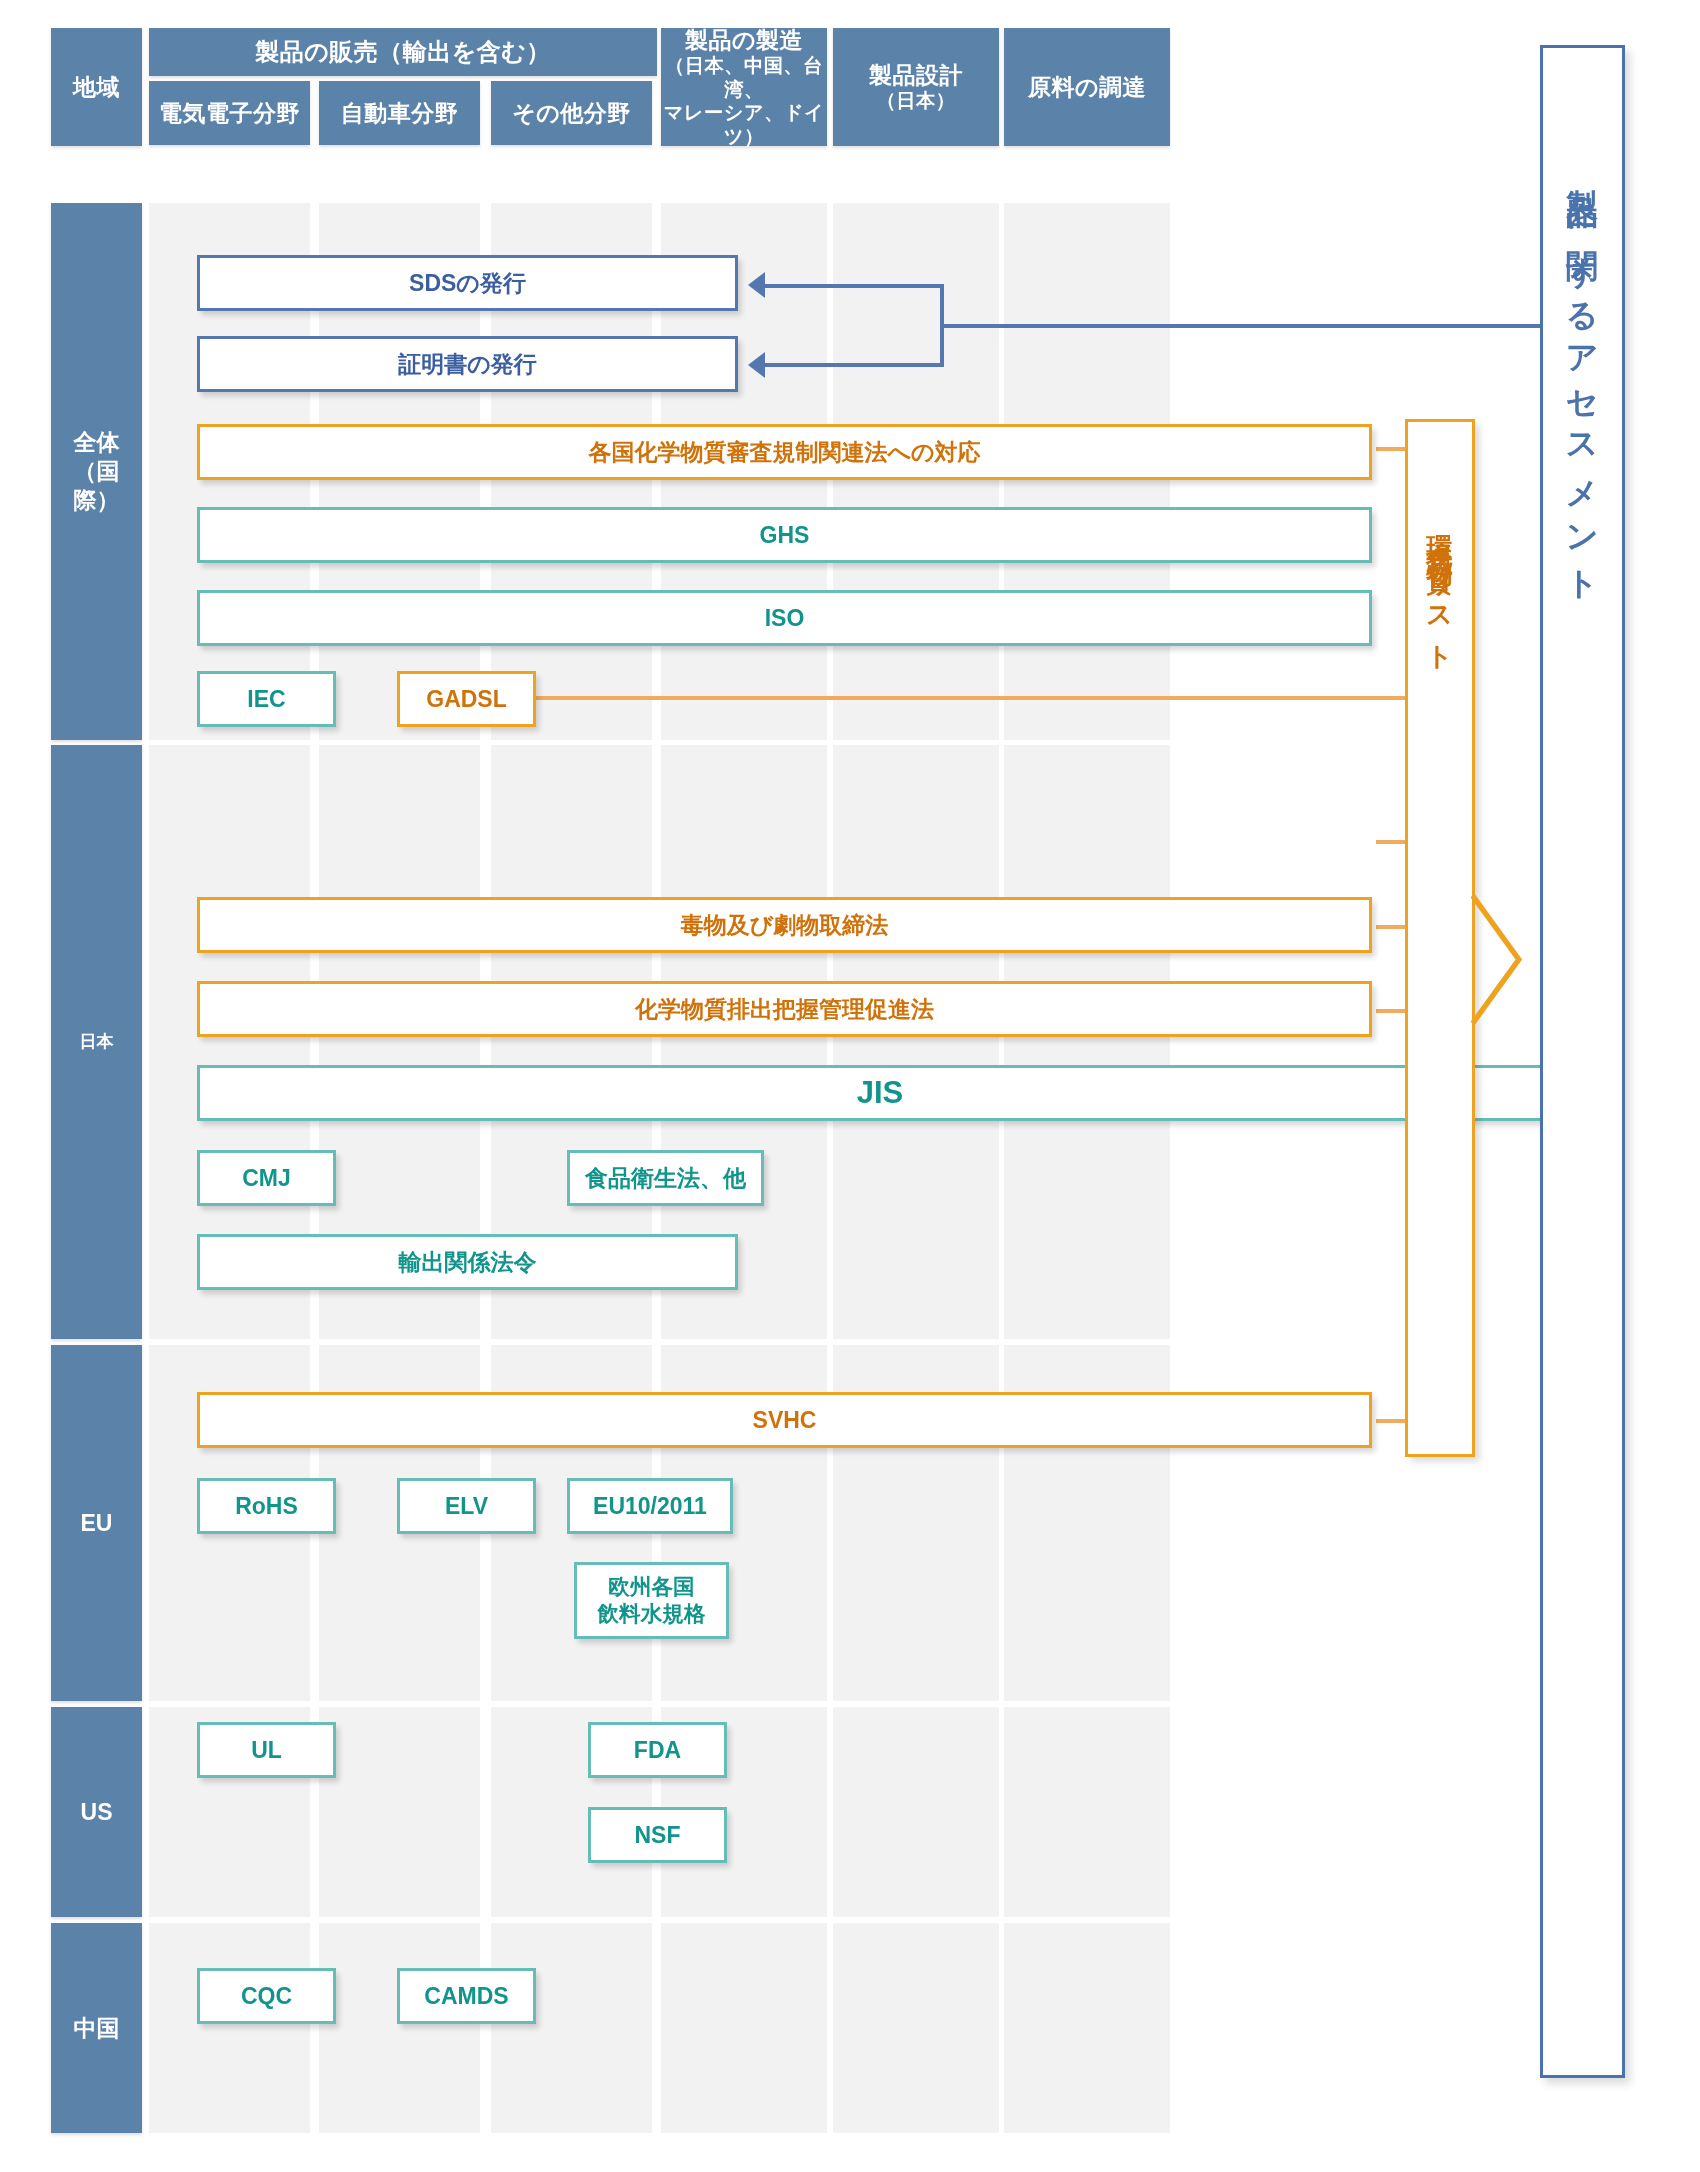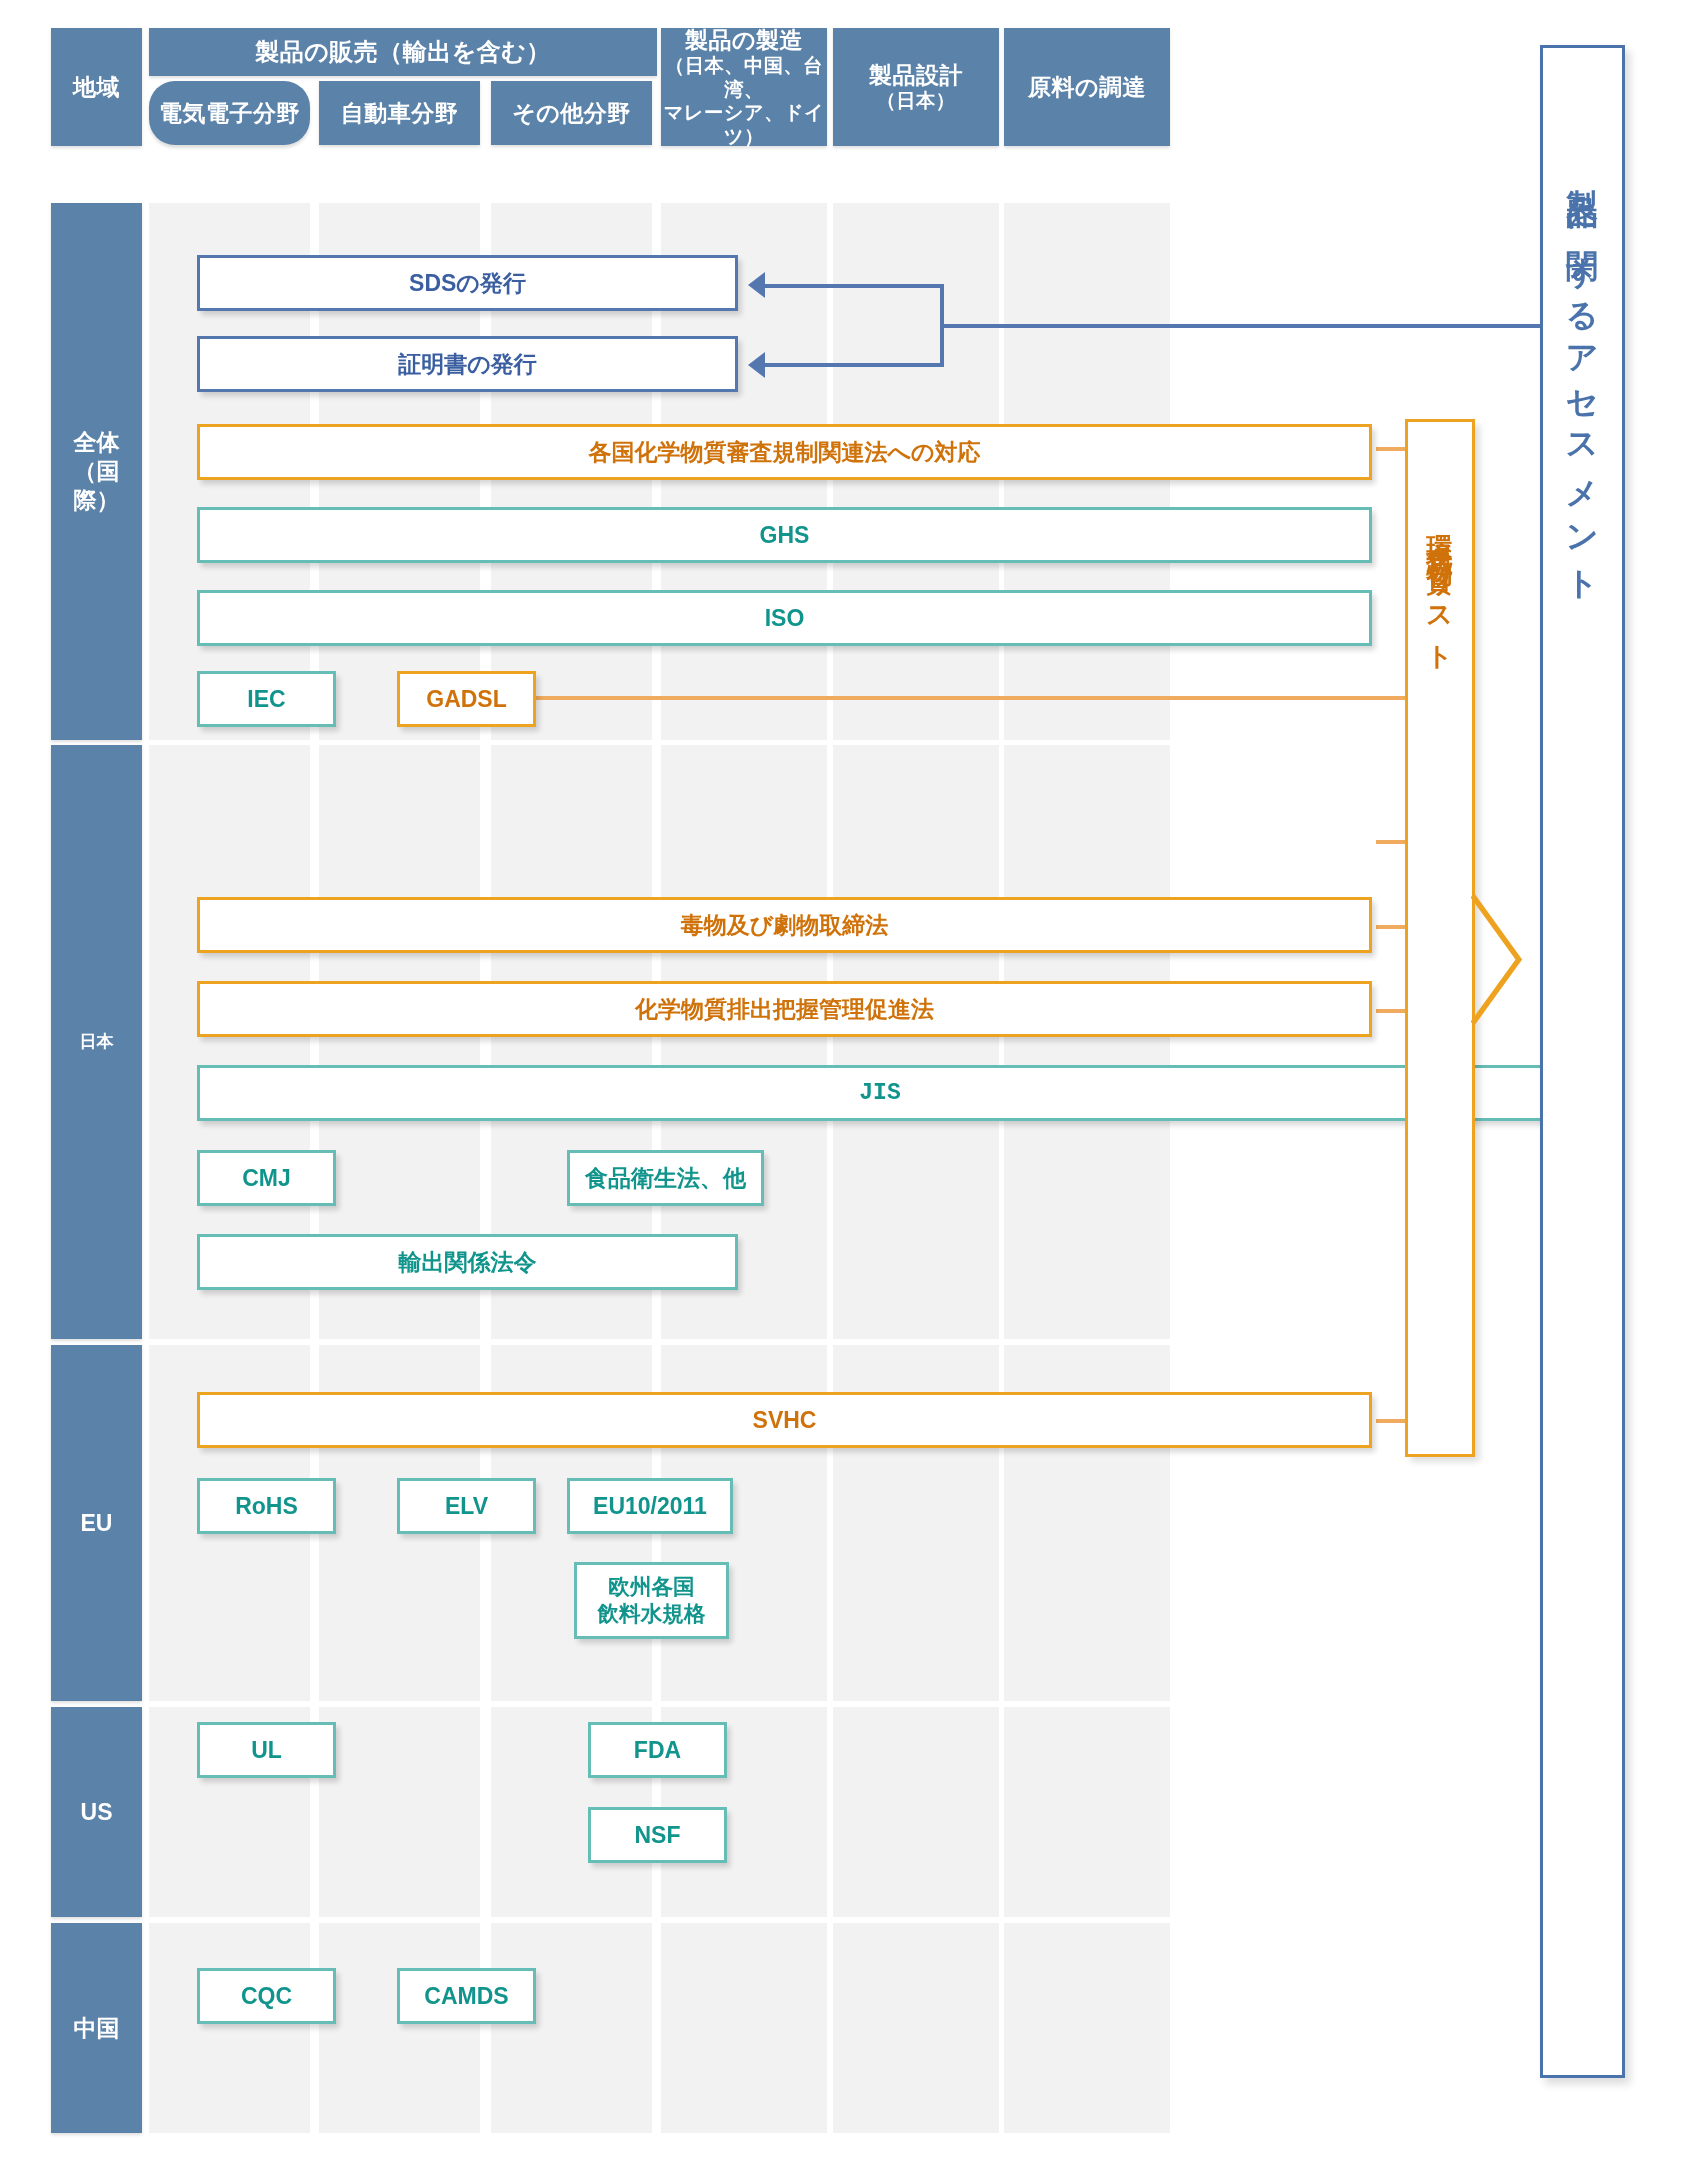--- a/index.html
+++ b/index.html
@@ -120,21 +120,21 @@
 </style>
 </head>
 <body>
 
 <div id="stage">
 
   <div class="hcell" style="left:51px;  top:28px;  width:91px; height:118px; font-size:23px;">地域</div>
 
   <div class="hcell" style="left:149px; top:28px;  width:508px; height:48px;  font-size:24px;">製品の販売（輸出を含む）</div>
 
-  <div class="hcell" style="left:149px; top:81px; width:161px; height:64px;  font-size:23px;border-radius:26px;">電気電子分野</div>
+  <div class="hcell" style="left:149px; top:81px; width:161px; height:64px;  font-size:23px;">電気電子分野</div>
   <div class="hcell" style="left:319px; top:81px; width:161px; height:64px;  font-size:23px;">自動車分野</div>
   <div class="hcell" style="left:491px; top:81px; width:161px; height:64px;  font-size:23px;">その他分野</div>
 
   <div class="hcell" style="left:661px; top:28px;  width:166px; height:118px; font-size:23px; flex-direction:column;">
     <span>製品の製造</span>
     <span class="sub">（日本、中国、台湾、</span>
     <span class="sub">マレーシア、ドイツ）</span>
   </div>
 
   <div class="hcell" style="left:833px; top:28px; width:166px; height:118px; font-size:23px; flex-direction:column;">
@@ -214,21 +214,21 @@
 
   <div class="box teal" style="left:197px; top:671px; width:139px; height:56px; font-size:23px;">IEC</div>
 
   <div class="box orange" style="left:397px; top:671px; width:139px; height:56px; font-size:23px;">GADSL</div>
 
 
   <div class="box orange" style="left:197px; top:897px; width:1175px; height:56px; font-size:23px;">毒物及び劇物取締法</div>
 
   <div class="box orange" style="left:197px; top:981px; width:1175px; height:56px; font-size:23px;">化学物質排出把握管理促進法</div>
 
-  <div class="box teal" style="left:197px; top:1065px; width:1366px; height:56px; font-size:23px;font-family:Liberation Mono, monospace;">JIS</div>
+  <div class="box teal" style="left:197px; top:1065px; width:1366px; height:56px; font-size:31px;">JIS</div>
 
   <div class="box teal" style="left:197px; top:1150px; width:139px; height:56px; font-size:23px;">CMJ</div>
 
   <div class="box teal" style="left:567px; top:1150px; width:197px; height:56px; font-size:23px;">食品衛生法、他</div>
 
   <div class="box teal" style="left:197px; top:1234px; width:541px; height:56px; font-size:23px;">輸出関係法令</div>
 
   <div class="box orange" style="left:197px; top:1392px; width:1175px; height:56px; font-size:23px;">SVHC</div>
 
   <div class="box teal" style="left:197px; top:1478px; width:139px; height:56px; font-size:23px;">RoHS</div>

